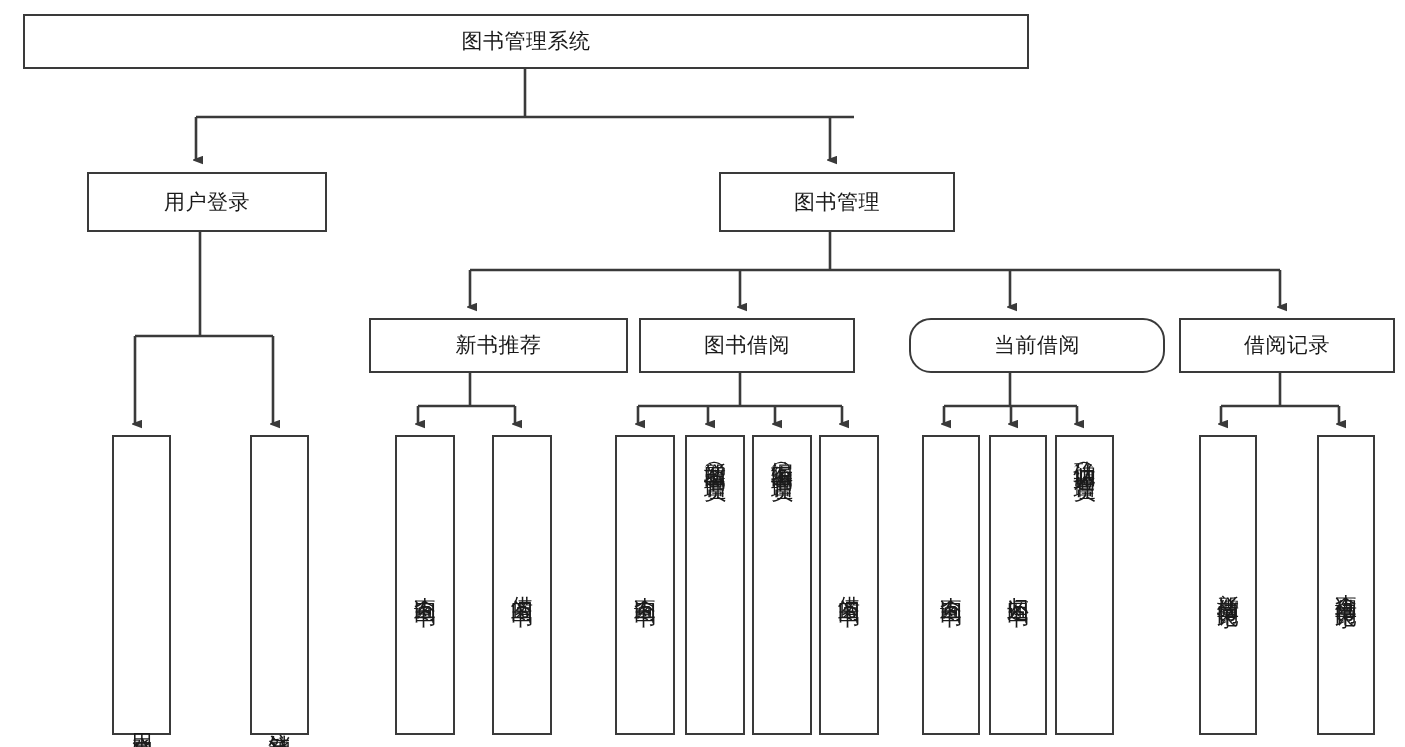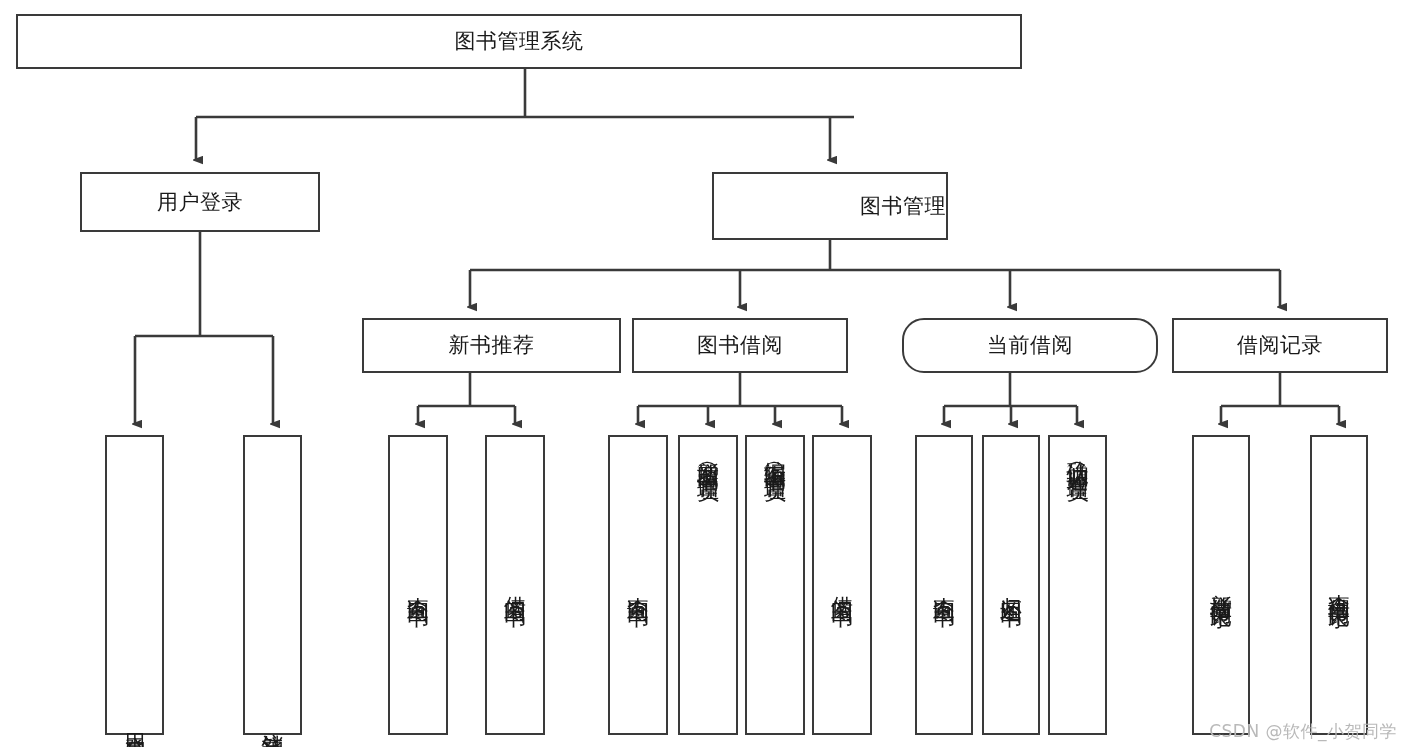--- a/index.html
+++ b/index.html
@@ -26,20 +26,21 @@
   }
   .node-box {
     position: absolute;
     box-sizing: border-box;
     border: 2px solid #3a3a3a;
     background: #ffffff;
     display: flex;
     align-items: center;
     justify-content: center;
     color: #1a1a1a;
+    margin-left: 7px;
   }
   .node-label {
     font-size: 21px;
     line-height: 1.15;
     letter-spacing: 0.5px;
     white-space: nowrap;
   }
   .node-box.vertical {
     align-items: center;
     justify-content: center;
@@ -125,21 +126,21 @@
     </g>
   </svg>
 
   <div class="node-box" style="left:16px; top:14px; width:1006px; height:55px;">
     <span class="node-label">图书管理系统</span>
   </div>
 
   <div class="node-box" style="left:80px; top:172px; width:240px; height:60px;">
     <span class="node-label">用户登录</span>
   </div>
-  <div class="node-box" style="left:712px; top:172px; width:236px; height:68px;justify-content:flex-end;">
+  <div class="node-box" style="left:712px; top:172px; width:236px; height:60px;">
     <span class="node-label">图书管理</span>
   </div>
 
   <div class="node-box" style="left:362px; top:318px; width:259px; height:55px;">
     <span class="node-label">新书推荐</span>
   </div>
   <div class="node-box" style="left:632px; top:318px; width:216px; height:55px;text-align:center;">
     <span class="node-label">图书借阅</span>
   </div>
   <div class="node-box" style="left:902px; top:318px; width:256px; height:55px;border-radius:22px;">
@@ -186,15 +187,14 @@
     <span class="node-label">确认归还（管理员）</span>
   </div>
 
   <div class="node-box vertical" style="left:1192px; top:435px; width:58px; height:300px;">
     <span class="node-label">新增借阅记录</span>
   </div>
   <div class="node-box vertical" style="left:1310px; top:435px; width:58px; height:300px;">
     <span class="node-label">查询借阅记录</span>
   </div>
 
-  <div id="watermark">CSDN @软件_小贺同学</div>
 
 </div>
 
 </body></html>

